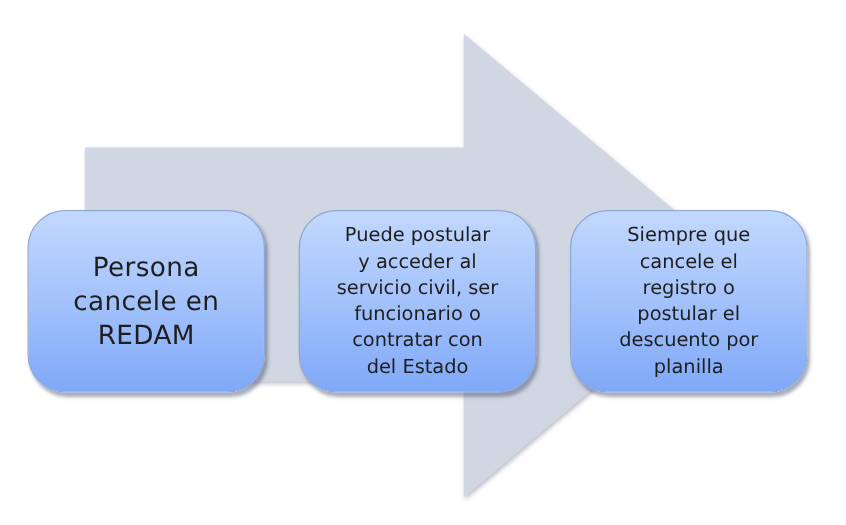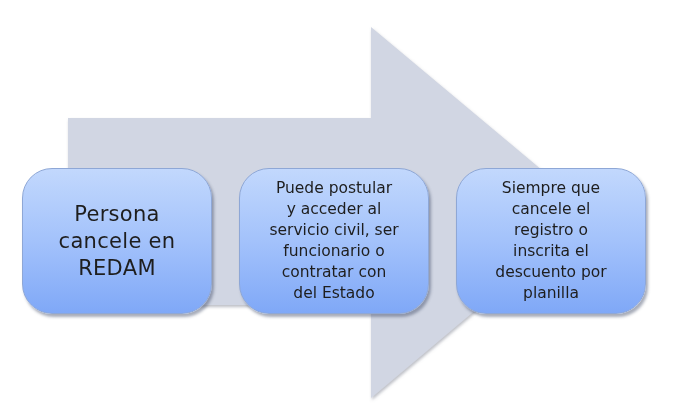--- a/index.html
+++ b/index.html
@@ -44,16 +44,16 @@
 y acceder al
 servicio civil, ser
 funcionario o
 contratar con
 del Estado</span>
 </div>
 <div class="box box3">
   <span>Siempre que
 cancele el
 registro o
-inscrita el
+postular el
 descuento por
 planilla</span>
 </div>
 
 </body></html>

